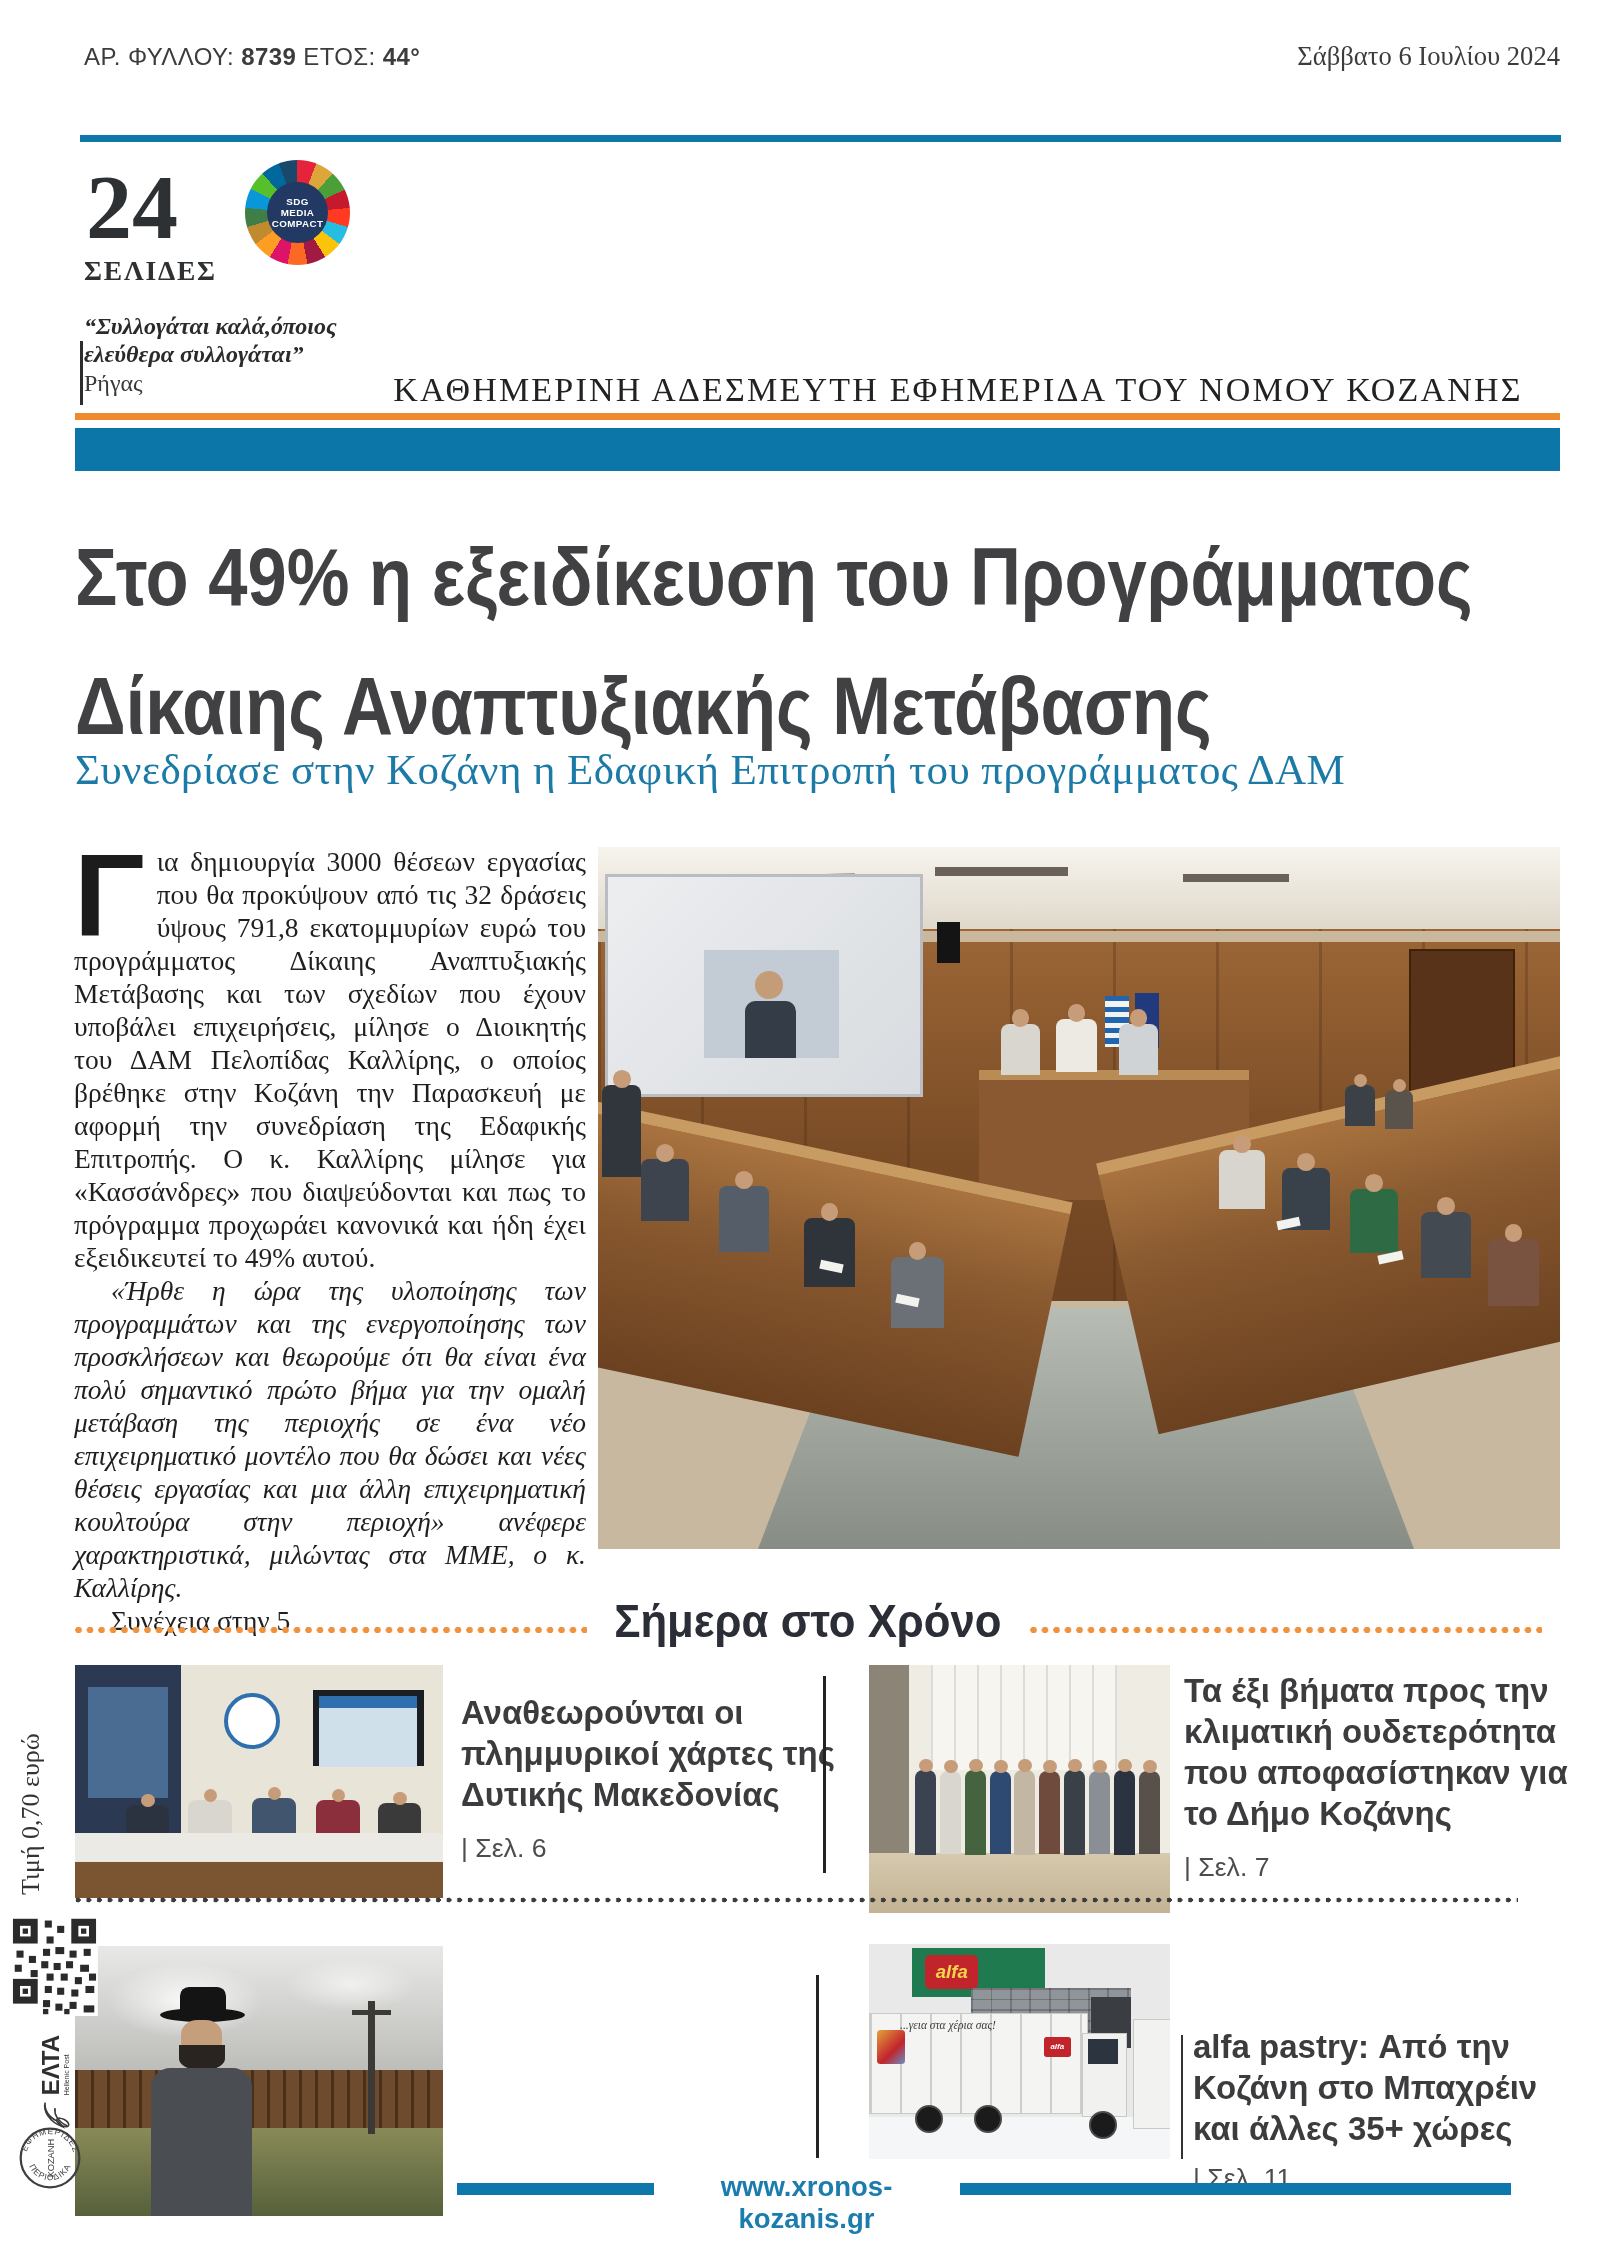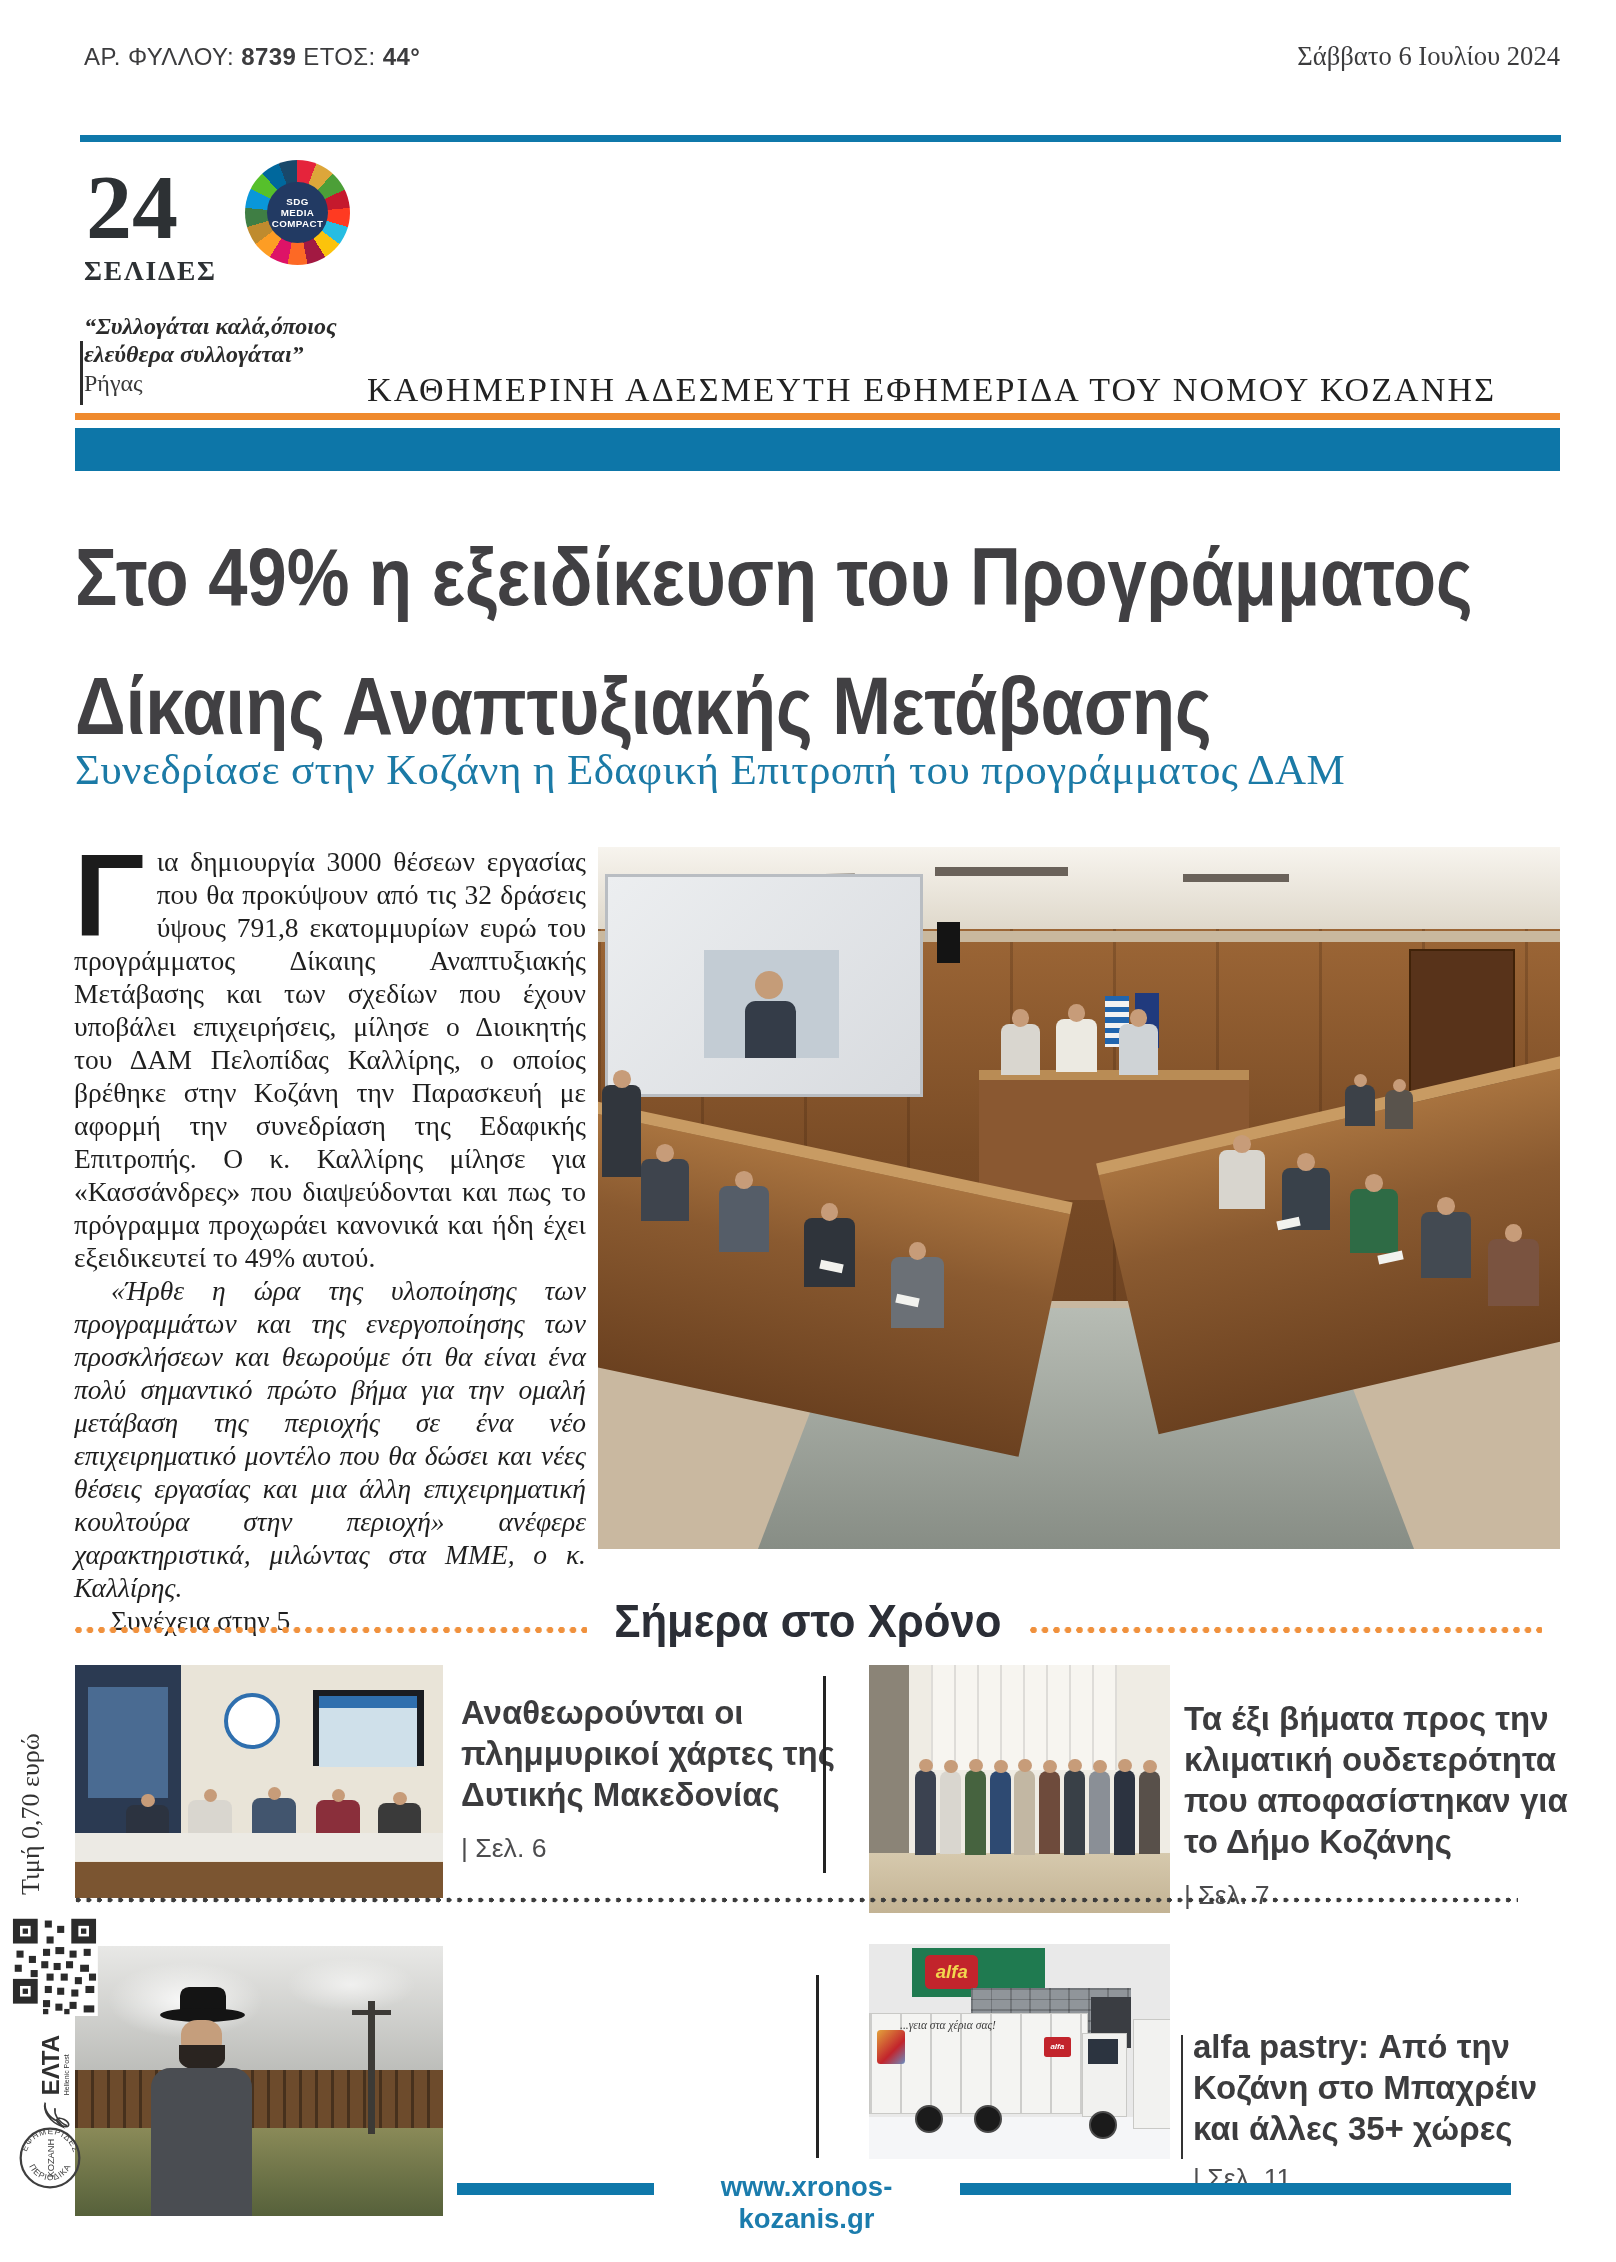--- a/index.html
+++ b/index.html
@@ -89,21 +89,21 @@
       <div>COMPACT</div>
     </div>
   </div>
 
   <div class="abs quote" style="left:84px;top:312px;">
     <div>“Συλλογάται καλά,όποιος</div>
     <div>ελεύθερα συλλογάται”</div>
     <div class="quote-author">Ρήγας</div>
   </div>
 
-  <div class="abs" style="left:367px;top:371px;width:1206px;text-align:left;">
+  <div class="abs" style="left:355px;top:371px;width:1206px;text-align:center;">
     <span class="mast-sub">ΚΑΘΗΜΕΡΙΝΗ ΑΔΕΣΜΕΥΤΗ ΕΦΗΜΕΡΙΔΑ ΤΟΥ ΝΟΜΟΥ ΚΟΖΑΝΗΣ</span>
   </div>
 
   <div class="abs bar-orange" style="left:75px;top:413px;width:1485px;height:7px;"></div>
   <div class="abs bar-blue" style="left:75px;top:428px;width:1485px;height:43px;"></div>
 
   <div class="abs headline" style="left:75px;top:512px;">
     <div>Στο 49% η εξειδίκευση του Προγράμματος</div>
     <div>Δίκαιης Αναπτυξιακής Μετάβασης</div>
   </div>
@@ -256,21 +256,21 @@
         <i></i>
       </span>
     <span class="pr sm" style="left:245px;top:105px;width:21px;height:85px;background:#2c3340;">
         <i></i>
       </span>
     <span class="pr sm" style="left:270px;top:106px;width:21px;height:83px;background:#58504a;">
         <i></i>
       </span>
   </div>
 
-  <div class="abs" style="left:1184px;top:1670px;width:403px;margin-top:28px;">
+  <div class="abs" style="left:1184px;top:1670px;width:403px;">
     <div class="teaser-h">Τα έξι βήματα προς την κλιματική ουδετερότητα που αποφασίστηκαν για το Δήμο Κοζάνης</div>
     <div class="teaser-ref">| Σελ. 7</div>
   </div>
 
   <div class="abs dots-dark" style="left:75px;top:1897px;width:1443px;height:6.2px;"></div>
 
   <div class="abs photo" style="left:75px;top:1946px;width:368px;height:270px;background:#b5b6b2;">
     <div class="abs" style="left:0;top:0;width:368px;height:155px;background:linear-gradient(180deg,#e8e8e6,#b2b3af);"></div>
     <div class="abs" style="left:0;top:0;width:368px;height:155px;background:radial-gradient(closest-side at 30% 35%,rgba(255,255,255,.85),rgba(0,0,0,0) 70%),radial-gradient(closest-side at 75% 25%,rgba(255,255,255,.6),rgba(0,0,0,0) 70%);"></div>
     <div class="abs" style="left:0;top:124px;width:368px;height:62px;background-color:#6d4b2c;background-image:repeating-linear-gradient(90deg,rgba(0,0,0,.35) 0 2.7px,rgba(0,0,0,0) 2.7px 16px);"></div>

